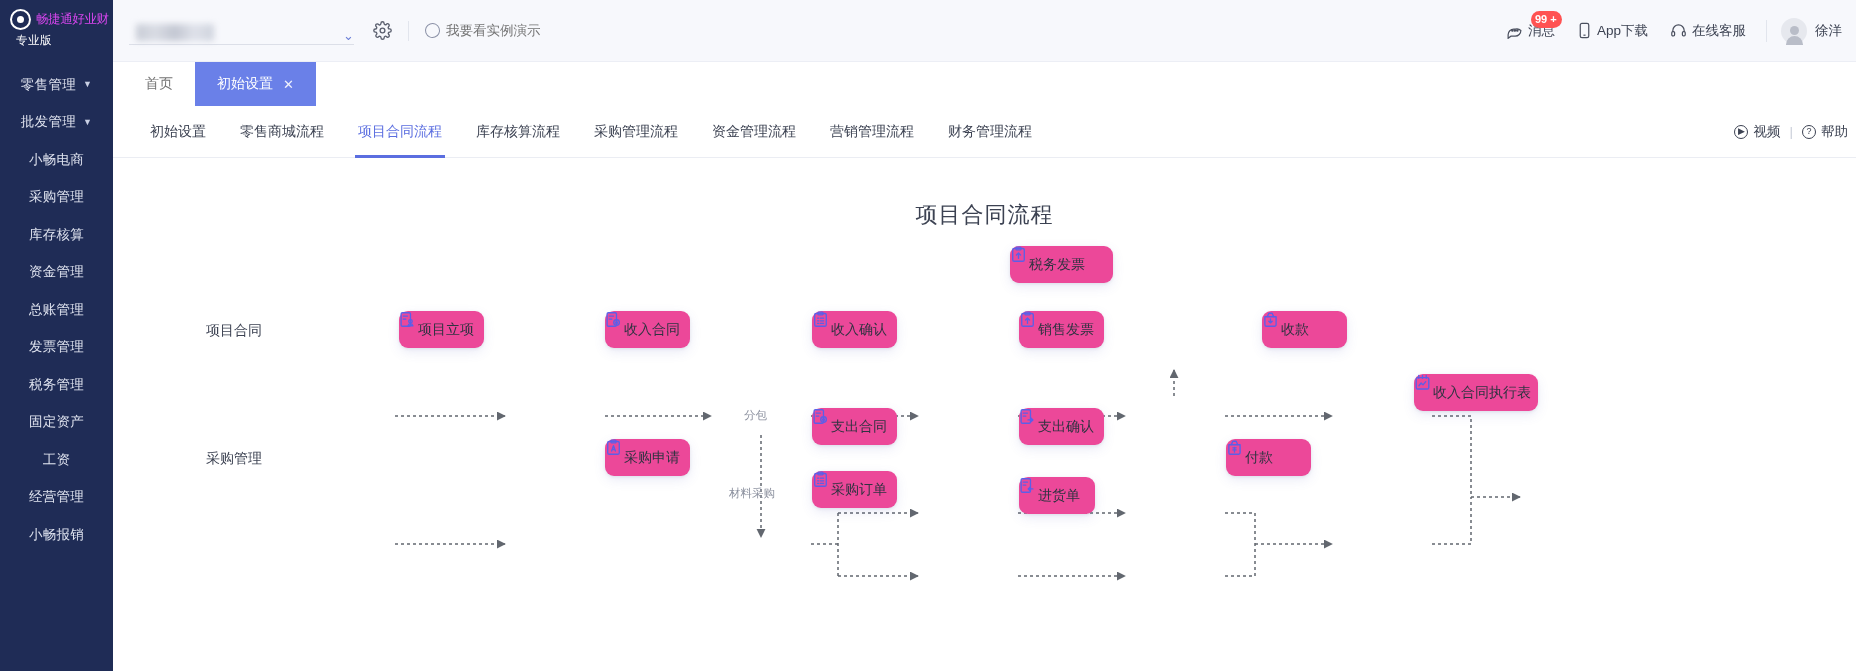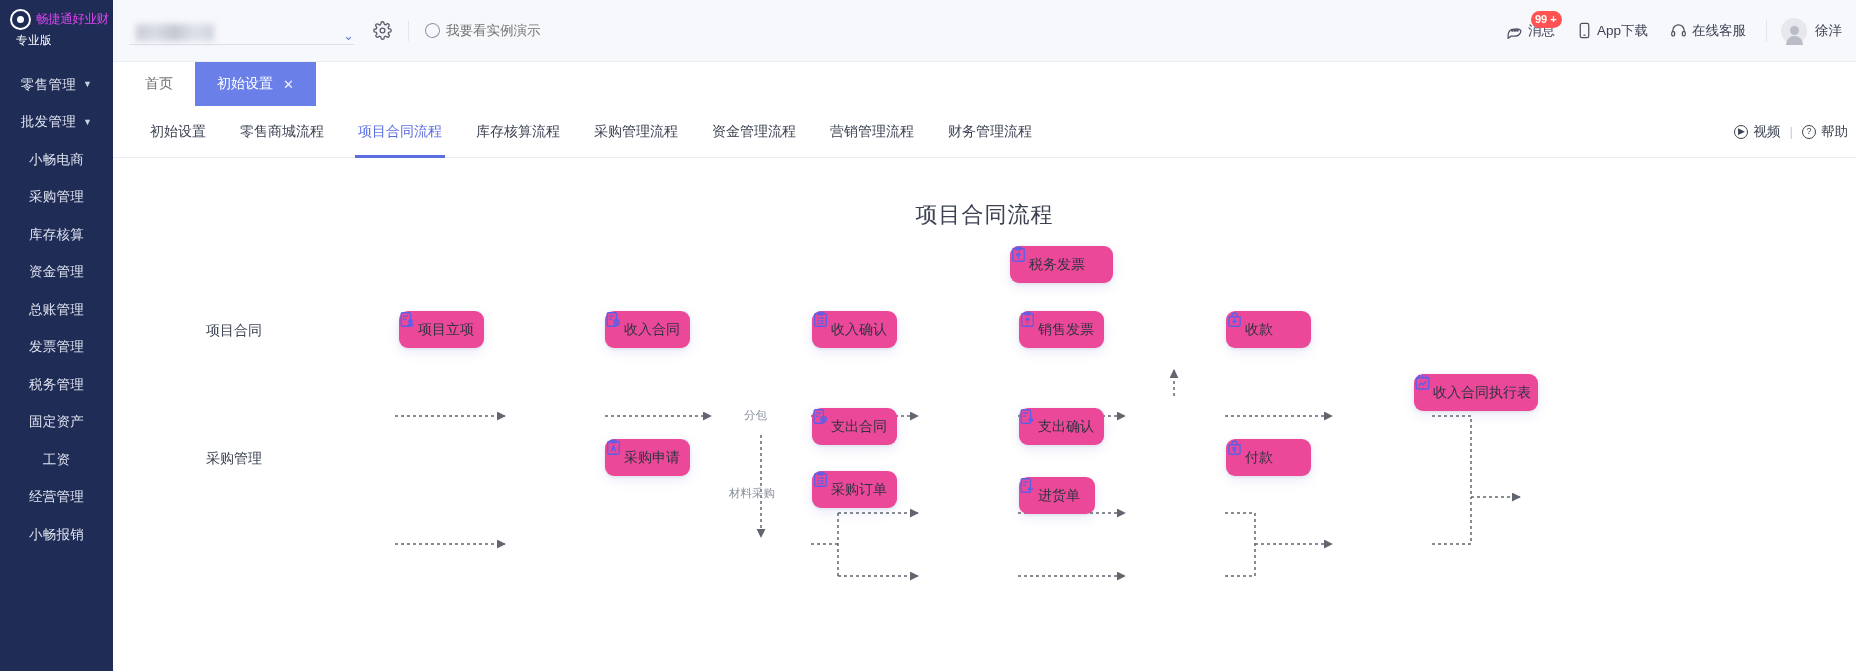--- a/index.html
+++ b/index.html
@@ -438,21 +438,21 @@
               <svg viewBox="0 0 20 20" class="nico">
                 <g fill="none" stroke="#5b5fe8" stroke-width="1.6" stroke-linecap="round" stroke-linejoin="round">
                   <rect x="3.2" y="3" width="13.6" height="15" rx="1.8"></rect>
                   <rect x="7" y="1.4" width="6" height="3.2" rx="1"></rect>
                   <path d="M10 14.5V8.4M7.6 10.6 10 8.2l2.4 2.4"></path>
                 </g>
               </svg>
             </span>
             <span>销售发票</span>
           </div>
-          <div class="node" style="left: 1113px; top: 153px; width: 85px;">
+          <div class="node" style="left: 1149px; top: 153px; width: 85px;">
             <span style="display: flex;">
               <svg viewBox="0 0 20 20" class="nico">
                 <g fill="none" stroke="#5b5fe8" stroke-width="1.6" stroke-linecap="round" stroke-linejoin="round">
                   <path d="M3.4 6.8h13.2v9.4a1.8 1.8 0 0 1-1.8 1.8H5.2a1.8 1.8 0 0 1-1.8-1.8z"></path>
                   <path d="M6.4 6.6 8 2.6h4l1.6 4"></path>
                   <path d="M10 9.4v4.6M8 12l2 2 2-2"></path>
                 </g>
               </svg>
             </span>
             <span>收款</span>

